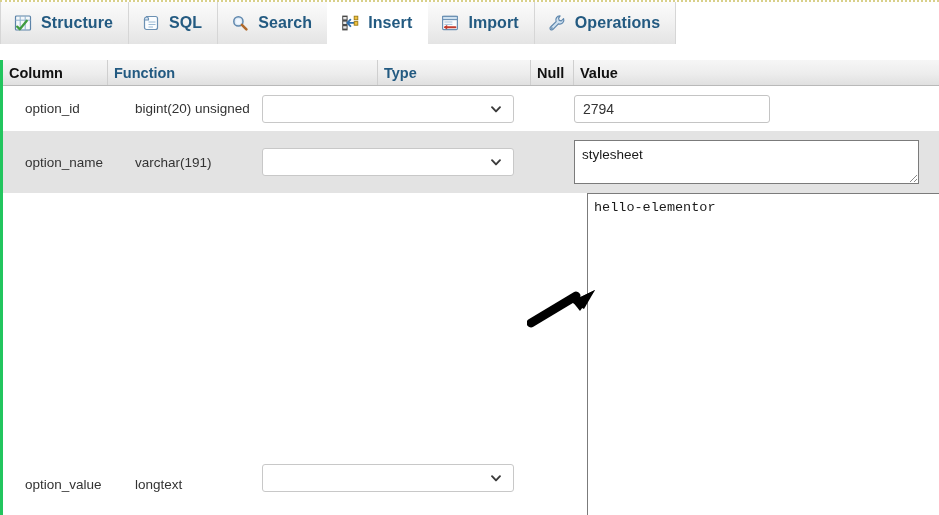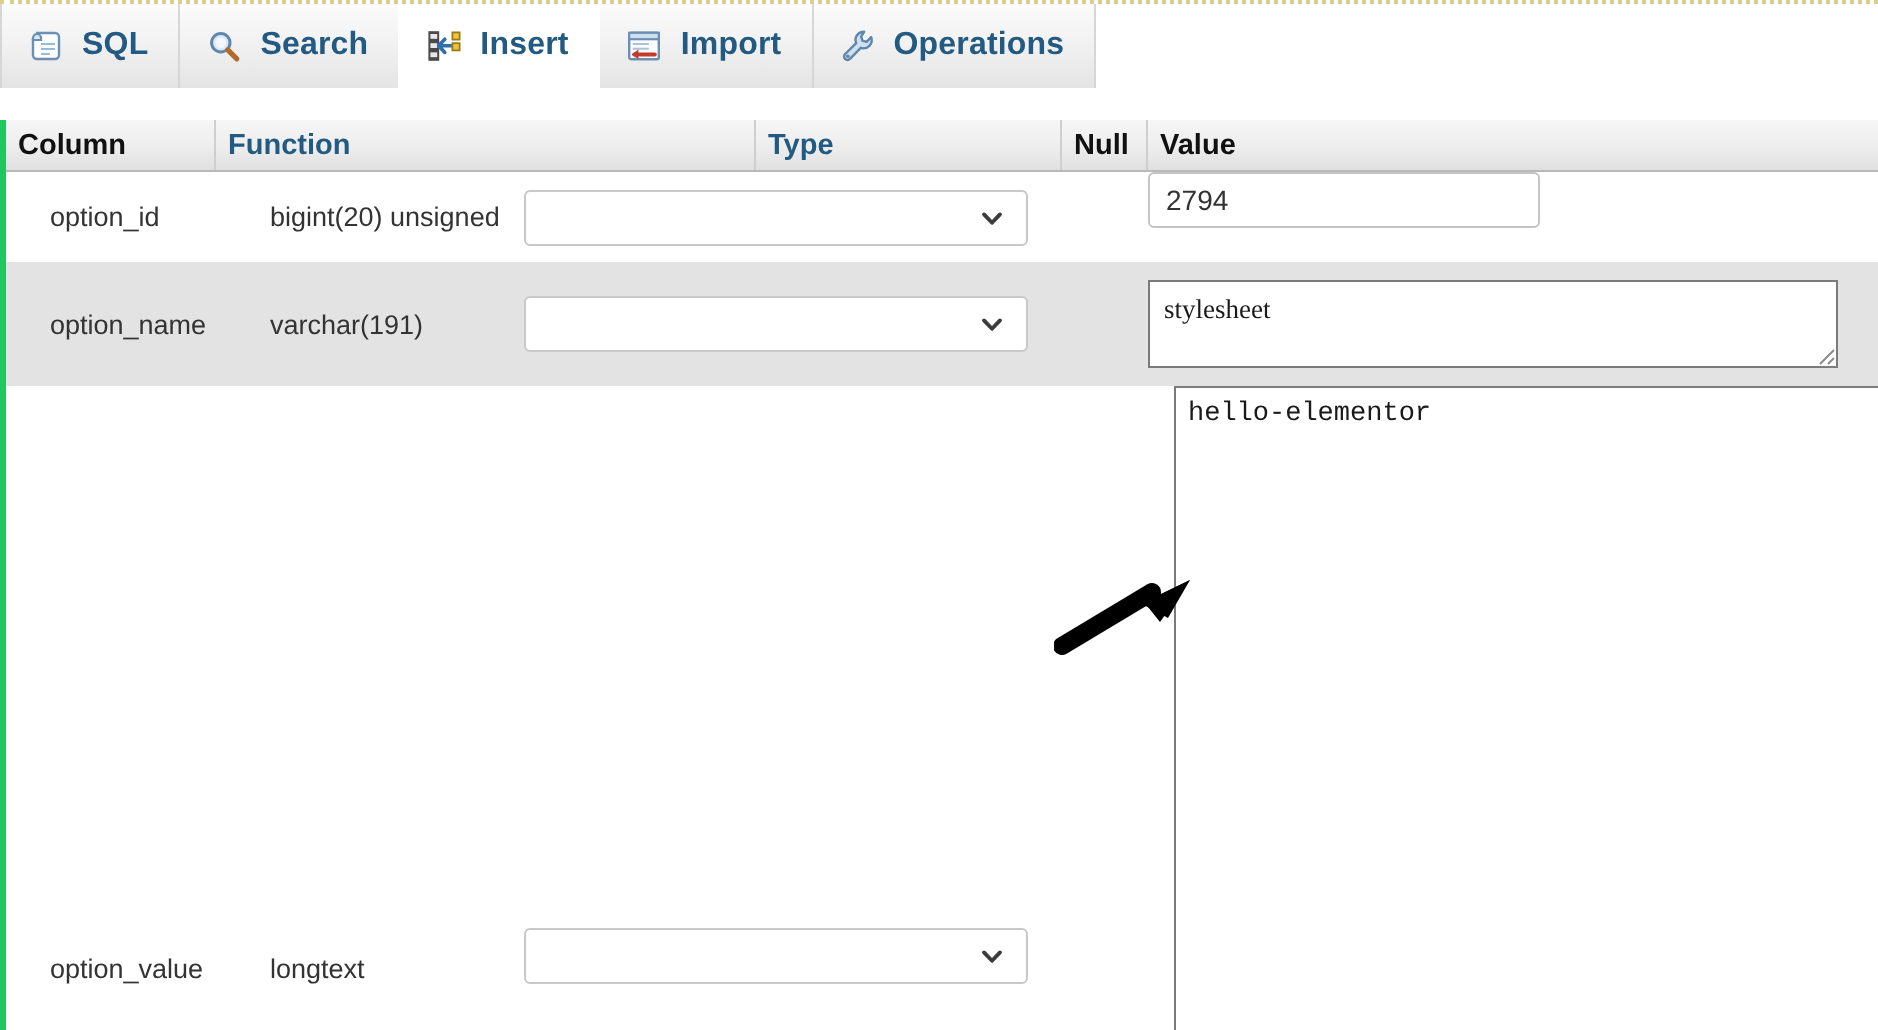--- a/index.html
+++ b/index.html
@@ -165,21 +165,21 @@
     font-family: "Liberation Sans", sans-serif;
     font-size: 14px;
     color: #333333;
     padding: 0 8px;
     outline: none;
   }
   .val-textarea {
     background: #ffffff;
     border: 1px solid #7b7b7b;
     box-sizing: border-box;
-    font-family: Liberation Serif, serif;
+    font-family: Liberation Sans, sans-serif;
     font-size: 13.5px;
     line-height: 17px;
     color: #1a1a1a;
     padding: 5px 7px;
     outline: none;
     resize: none;
     overflow: hidden;
     display: block;
     white-space: pre;
   }
@@ -249,20 +249,30 @@
   }
 </style>
 </head>
 <body>
 
 <div class="tabbar">
   <div class="tabbar-inner" id="tabbar-inner">
       <div class="tab">
         <span style="display: flex;">
           <svg class="tab-icon" viewBox="0 0 18 18">
+            <rect x="1.5" y="2" width="15" height="14" rx="1" fill="#f4f8fb" stroke="#5c83a8" stroke-width="1.2"></rect>
+            <path d="M1.5 6.2h15M6.2 2v14M11.2 2v14" stroke="#8fb0cc" stroke-width="1"></path>
+            <path d="M3.2 12.6l2.6 2.6 7-8.4" fill="none" stroke="#3f9b3f" stroke-width="2.3" stroke-linecap="round" stroke-linejoin="round"></path>
+          </svg>
+        </span>
+        <span class="tab-label">Structure</span>
+      </div>
+      <div class="tab">
+        <span style="display: flex;">
+          <svg class="tab-icon" viewBox="0 0 18 18">
             <path d="M4 2.5h9.5a2 2 0 0 1 2 2v9a2 2 0 0 1-2 2H4.5a2 2 0 0 1-2-2V5" fill="#fbfdff" stroke="#6b90b3" stroke-width="1.2"></path>
             <path d="M2.5 5a2 2 0 0 1 2-2 2 2 0 0 1 2 2v1H2.5z" fill="#dbe9f5" stroke="#6b90b3" stroke-width="1.1"></path>
             <path d="M6.5 8h7M6.5 10.5h7M6.5 13h4.5" stroke="#9bbad4" stroke-width="1"></path>
           </svg>
         </span>
         <span class="tab-label">SQL</span>
       </div>
       <div class="tab">
         <span style="display: flex;">
           <svg class="tab-icon" viewBox="0 0 18 18">
@@ -325,21 +335,21 @@
     <div class="cell col-name">option_id</div>
     <div class="cell col-type">bigint(20) unsigned</div>
     <div class="cell col-func">
       <div class="fn-select">
         <svg class="chev" viewBox="0 0 12 12">
           <path d="M2 4.2 L6 8.4 L10 4.2" fill="none" stroke="#3b3b3b" stroke-width="1.9" stroke-linecap="round" stroke-linejoin="round"></path>
         </svg>
       </div>
     </div>
     <div class="cell col-null"></div>
-    <div class="cell col-value" style="align-items:flex-start;">
+    <div class="cell col-value" style="align-items:center;">
       <input class="val-input" type="text" value="2794" style="">
     </div>
   </div>
 
   <div class="row even row-2">
     <div class="cell col-name">option_name</div>
     <div class="cell col-type">varchar(191)</div>
     <div class="cell col-func">
       <div class="fn-select">
         <svg class="chev" viewBox="0 0 12 12">

